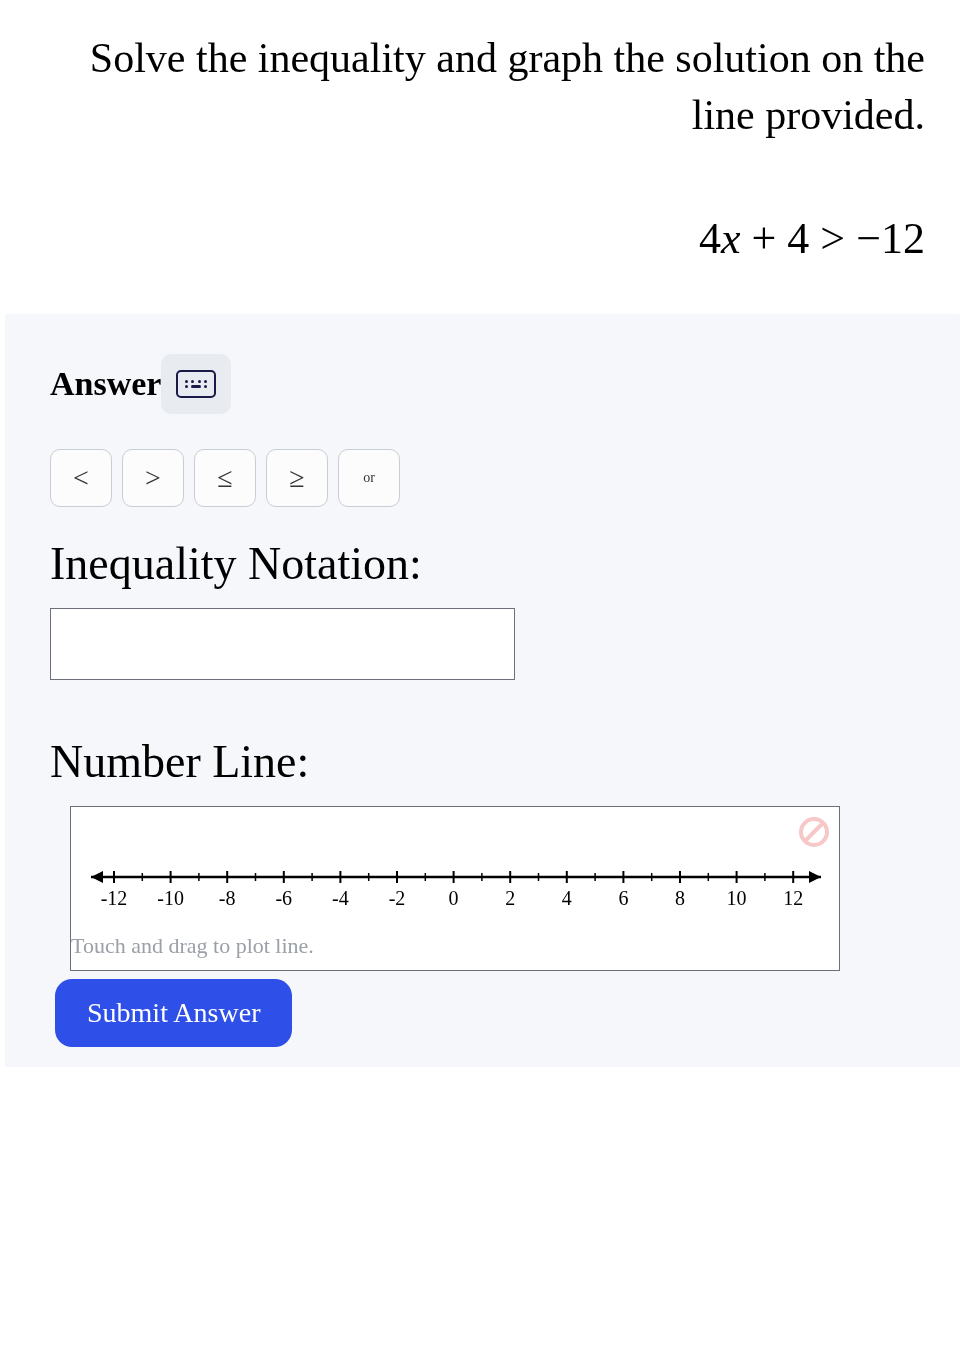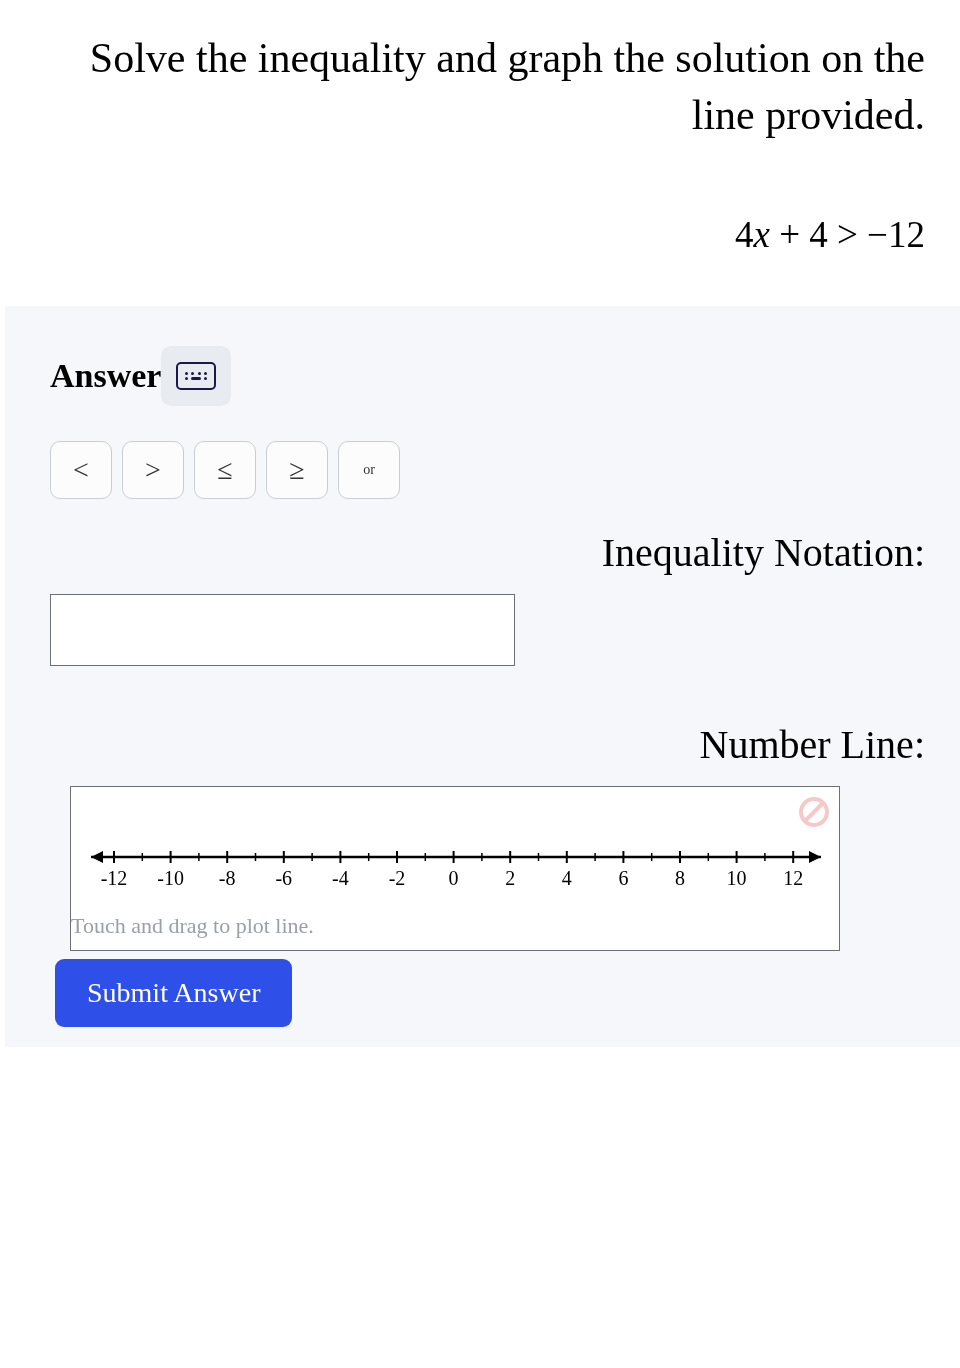--- a/index.html
+++ b/index.html
@@ -16,21 +16,21 @@
   }
   .question-text {
     font-size: 42px;
     line-height: 1.35;
     font-weight: 400;
     text-align: right;
   }
   .equation-row {
     text-align: right;
     padding: 50px 35px 50px 35px;
-    font-size: 37px;
+    font-size: 44px;
   }
   .equation-row .var { font-style: italic; font-family: Georgia, serif; }
   .answer-panel {
     background: #f5f7fb;
     padding: 40px 35px 20px 45px;
     border-radius: 2px 2px 0 0;
     margin: 0 0 0 5px;
   }
   .answer-header {
     display: flex;
@@ -90,23 +90,22 @@
     border-radius: 10px;
     display: flex;
     align-items: center;
     justify-content: center;
     font-size: 28px;
     cursor: pointer;
     color: #333;
   }
   .op-btn.text { font-size: 14px; font-family: Georgia, serif; }
   .section-label {
-    font-size: 40px;
+    font-size: 46px;
     margin-bottom: 18px;
-    text-align: right;
   }
   .notation-input {
     width: 465px;
     height: 72px;
     background: #fff;
     border: 1.5px solid #6a6f78;
     font-size: 28px;
     padding: 8px 12px;
     outline: none;
     display: block;
@@ -139,21 +138,21 @@
     font-size: 22px;
     color: #9aa0a8;
     margin-top: 6px;
   }
   .submit-btn {
     background: #2e4fe8;
     color: #fff;
     font-size: 28px;
     padding: 18px 32px;
     border: none;
-    border-radius: 9px;
+    border-radius: 17px;
     cursor: pointer;
     margin-top: 8px;
     font-family: Georgia, serif;
   }
   .bottom-row { padding-left: 5px; }
 </style>
 </head>
 <body>
 
 <div class="question-area">

